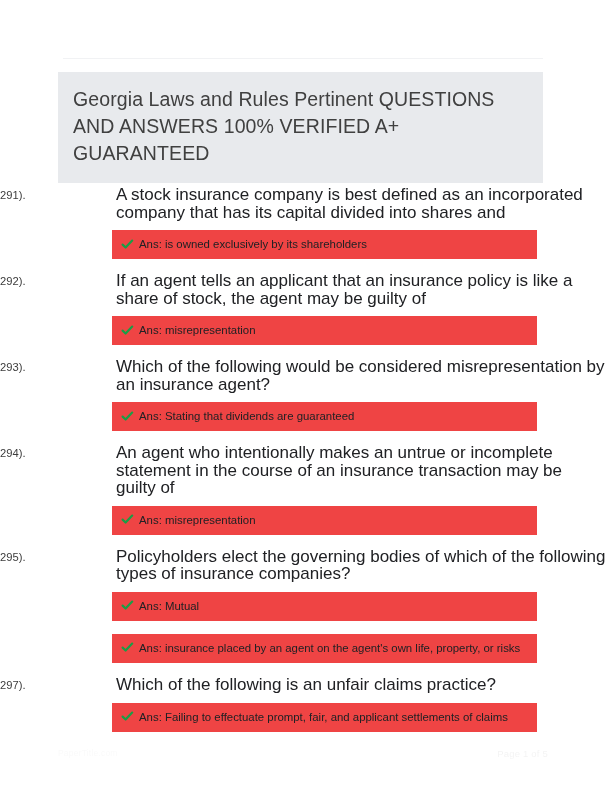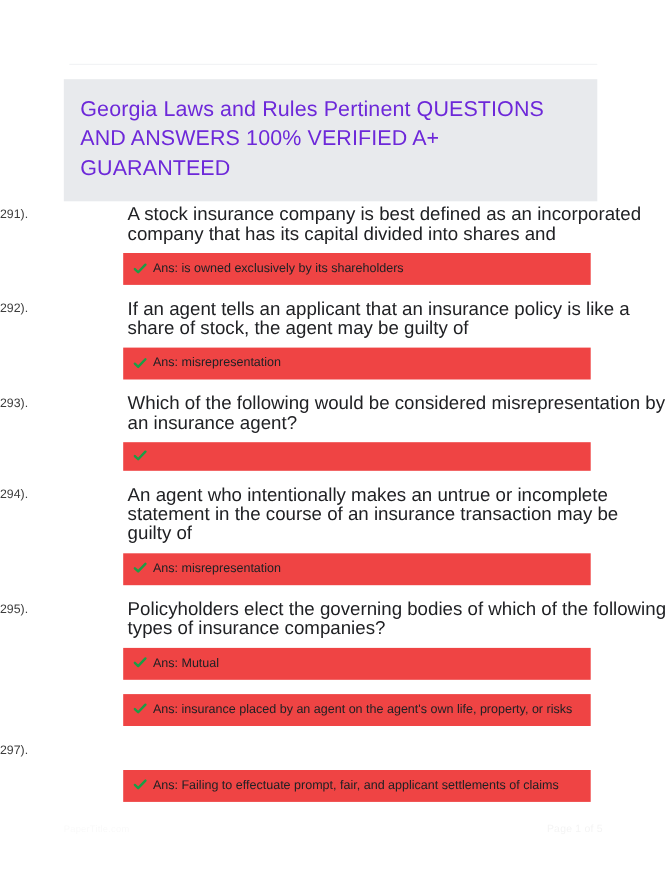--- a/index.html
+++ b/index.html
@@ -40,21 +40,21 @@
     width: 485px;
     box-sizing: border-box;
     background: #e8eaed;
     padding: 14px 16px 16px 15px;
   }
   .title-text {
     margin: 0;
     font-size: 19.5px;
     line-height: 27px;
     font-weight: 400;
-    color: #6d28d9;
+    color: #404040;
     letter-spacing: 0.1px;
   }
 
   
   .qa-list {
     position: absolute;
     left: 0;
     top: 186px;
     width: 606px;
   }
@@ -190,20 +190,21 @@
       <div class="q-row">
         <div class="q-num">293).</div>
         <div class="q-text">Which of the following would be considered misrepresentation by an insurance agent?</div>
       </div>
       <div class="ans-bar">
         <span class="check-icon">
           <svg width="13" height="13" viewBox="0 0 13 13" aria-hidden="true">
               <path d="M1.6 6.6 L4.6 9.5 L11.2 2.6" fill="none" stroke="#1a9e46" stroke-width="2.2" stroke-linecap="round" stroke-linejoin="round"></path>
             </svg>
         </span>
+        <span class="ans-text">Ans: Stating that dividends are guaranteed</span>
       </div>
     </div>
 
     <div class="qa-item">
       <div class="q-row">
         <div class="q-num">294).</div>
         <div class="q-text">An agent who intentionally makes an untrue or incomplete statement in the course of an insurance transaction may be guilty of</div>
       </div>
       <div class="ans-bar">
         <span class="check-icon">
@@ -237,20 +238,21 @@
               <path d="M1.6 6.6 L4.6 9.5 L11.2 2.6" fill="none" stroke="#1a9e46" stroke-width="2.2" stroke-linecap="round" stroke-linejoin="round"></path>
             </svg>
         </span>
         <span class="ans-text">Ans: insurance placed by an agent on the agent's own life, property, or risks</span>
       </div>
     </div>
 
     <div class="qa-item">
       <div class="q-row">
         <div class="q-num">297).</div>
+        <div class="q-text">Which of the following is an unfair claims practice?</div>
       </div>
       <div class="ans-bar">
         <span class="check-icon">
           <svg width="13" height="13" viewBox="0 0 13 13" aria-hidden="true">
               <path d="M1.6 6.6 L4.6 9.5 L11.2 2.6" fill="none" stroke="#1a9e46" stroke-width="2.2" stroke-linecap="round" stroke-linejoin="round"></path>
             </svg>
         </span>
         <span class="ans-text">Ans: Failing to effectuate prompt, fair, and applicant settlements of claims</span>
       </div>
     </div>

